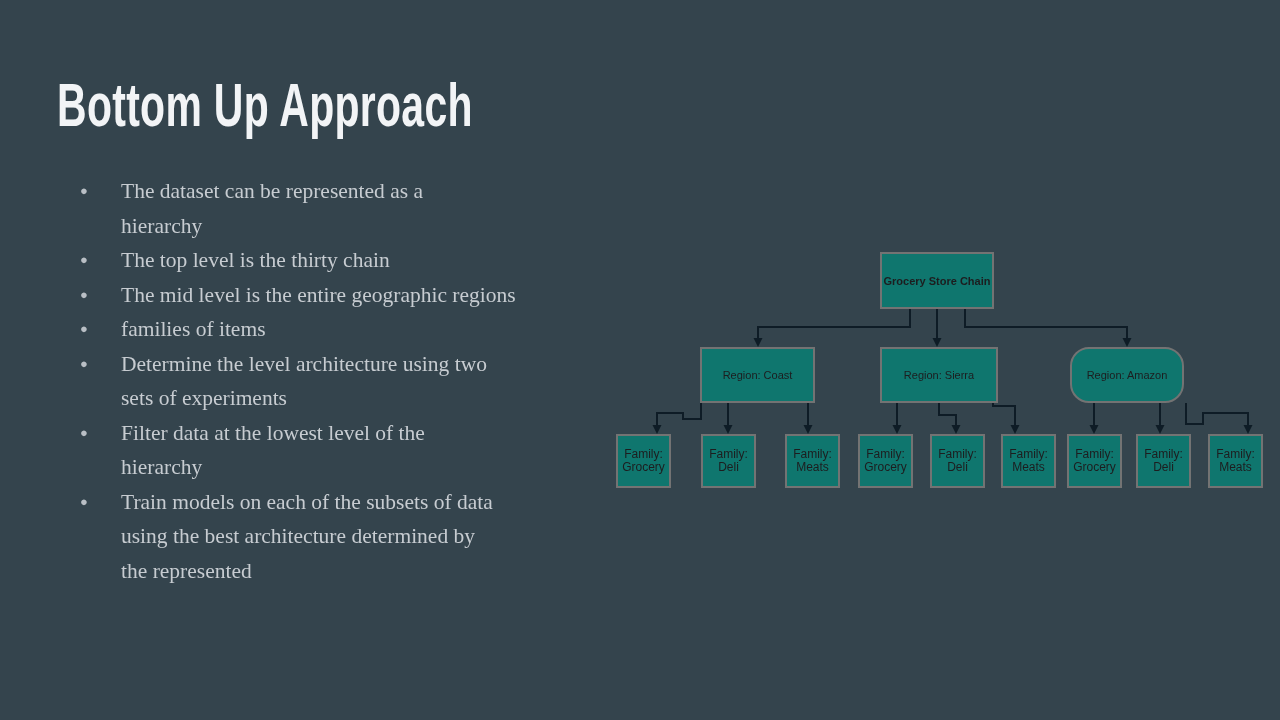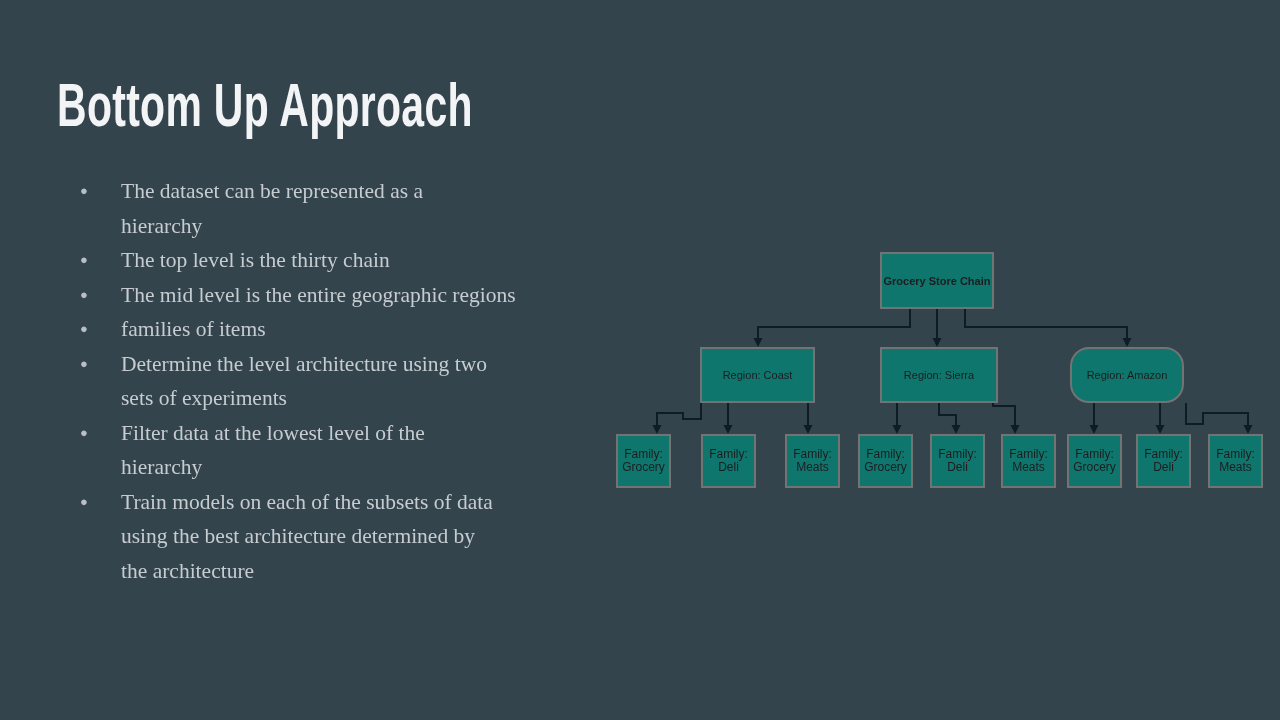--- a/index.html
+++ b/index.html
@@ -93,21 +93,21 @@
       <span class="btext">
         <span class="bline">Filter data at the lowest level of the</span>
         <span class="bline">hierarchy</span>
       </span>
     </li>
     <li>
       <span class="dot">●</span>
       <span class="btext">
         <span class="bline">Train models on each of the subsets of data</span>
         <span class="bline">using the best architecture determined by</span>
-        <span class="bline">the architecture</span>
+        <span class="bline">the represented</span>
       </span>
     </li>
   </ul>
 
   <div style="position:absolute; inset:0;">
 
     <svg class="connectors" width="1280" height="720" viewBox="0 0 1280 720">
       <g stroke="#0e1c26" stroke-width="2" fill="none">
         <path d="M910 309 V327 H758 V339"></path>
         <path d="M937 309 V339"></path>

